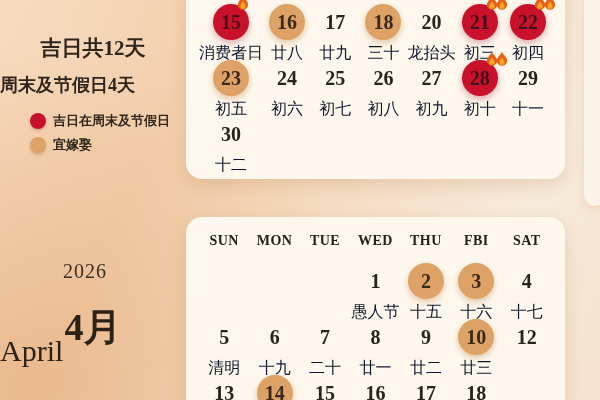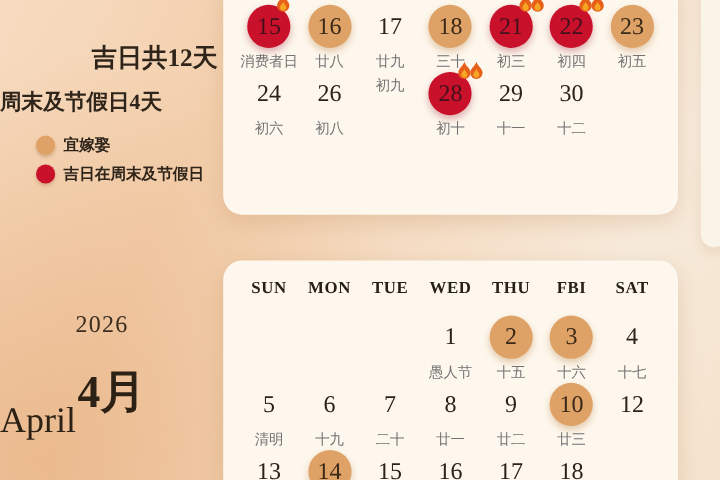--- a/index.html
+++ b/index.html
@@ -21,32 +21,32 @@
     position:absolute;right:-6px;top:-20px;width:22px;height:226px;
     background:#faf4e8;border-radius:12px;box-shadow:0 4px 10px rgba(190,140,90,.2);
   }
   .weekday-row,.cal-grid{display:grid;grid-template-columns:repeat(7,1fr);}
   .weekday-row{margin-bottom:14px;}
   .weekday{
     text-align:center;font-weight:bold;font-size:14px;color:#26201a;letter-spacing:.5px;
   }
   .cell{height:56px;display:flex;flex-direction:column;align-items:center;}
   .num-wrap{position:relative;width:36px;height:36px;display:flex;align-items:center;justify-content:center;flex:none;}
-  .daynum{font-size:20px;font-weight:normal;color:#2b2318;line-height:1;}
+  .daynum{font-size:20px;font-weight:bold;color:#2b2318;line-height:1;}
   .circle{width:36px;height:36px;border-radius:50%;display:flex;align-items:center;justify-content:center;}
   .mark-red .circle{background:#c9112b;box-shadow:0 3px 6px rgba(160,30,50,.35);}
   .mark-red .daynum{color:#43101a;}
   .mark-orange .circle{background:#dfa266;box-shadow:0 3px 6px rgba(190,130,70,.4);}
   .mark-orange .daynum{color:#3a2919;}
-  .lunar{margin-top:3px;font-size:12px;color:#737373;white-space:nowrap;}
+  .lunar{margin-top:3px;font-size:16px;color:#0f172a;white-space:nowrap;}
   .flames{position:absolute;top:-9px;left:26px;display:flex;}
   .flames svg{display:block;margin-left:-2px;}
   
   .s-line1{position:absolute;top:34px;left:0;width:186px;text-align:center;
-    font-size:21px;font-weight:bold;color:#2e241a;padding-left:36px;}
+    font-size:21px;font-weight:bold;color:#2e241a;}
   .s-line2{position:absolute;top:73px;left:0;width:186px;text-align:left;
     font-size:18px;font-weight:bold;color:#2e241a;}
   .legend{position:absolute;top:112px;left:30px;}
   .legend-row{display:flex;align-items:center;height:18px;margin-bottom:6px;}
   .dot{width:16px;height:16px;border-radius:50%;margin-right:7px;flex:none;
     box-shadow:0 2px 3px rgba(150,90,40,.3);}
   .dot-orange{background:#dfa266;}
   .dot-red{background:#c9112b;}
   .legend-label{font-size:13px;font-weight:bold;color:#2e241a;white-space:nowrap;}
   .year{position:absolute;top:260px;left:0;width:170px;text-align:center;
@@ -59,26 +59,26 @@
 </head>
 <body>
 
 <div class="side-sliver"></div>
 
 <div>
   <div class="s-line1">吉日共12天</div>
   <div class="s-line2">周末及节假日4天</div>
   <div class="legend">
     <div class="legend-row">
+      <span class="dot dot-red"></span>
+      <span class="legend-label">吉日在周末及节假日</span>
+    </div>
+    <div class="legend-row">
       <span class="dot dot-orange"></span>
       <span class="legend-label">宜嫁娶</span>
-    </div>
-    <div class="legend-row">
-      <span class="dot dot-red"></span>
-      <span class="legend-label">吉日在周末及节假日</span>
     </div>
   </div>
   <div class="year">2026</div>
   <div class="month-cn">4月</div>
   <div class="month-en">April</div>
 </div>
 
 <div class="card" id="march-card">
   <div class="cal-grid">
       <div class="cell mark-red">
@@ -110,20 +110,26 @@
         <div class="lunar">廿九</div>
       </div>
       <div class="cell mark-orange">
         <div class="num-wrap">
           <span class="circle">
             <span class="daynum">18</span>
           </span>
         </div>
         <div class="lunar">三十</div>
       </div>
+      <div class="cell">
+        <div class="num-wrap">
+          <span><span class="daynum">20</span></span>
+        </div>
+        <div class="lunar">龙抬头</div>
+      </div>
       <div class="cell mark-red">
         <div class="num-wrap">
           <span class="circle">
             <span class="daynum">21</span>
           </span>
           <span class="flames">
             <svg viewBox="0 0 14 18" width="12" height="16">
               <path d="M7 0C7.6 4 13 6.5 13 11a6 6 0 0 1-12 0C1 6.5 6.4 4 7 0Z" fill="#e6601a"></path>
               <path d="M7 7c.4 2.4 3 3.4 3 5.7a3 3 0 0 1-6 0C4 10.4 6.6 9.4 7 7Z" fill="#f6a623"></path>
             </svg>
@@ -162,25 +168,34 @@
         <div class="lunar">初五</div>
       </div>
       <div class="cell">
         <div class="num-wrap">
           <span><span class="daynum">24</span></span>
         </div>
         <div class="lunar">初六</div>
       </div>
       <div class="cell">
         <div class="num-wrap">
+          <span><span class="daynum">25</span></span>
+        </div>
+        <div class="lunar">初七</div>
+      </div>
+      <div class="cell">
+        <div class="num-wrap">
           <span><span class="daynum">26</span></span>
         </div>
         <div class="lunar">初八</div>
       </div>
       <div class="cell">
+        <div class="num-wrap">
+          <span><span class="daynum">27</span></span>
+        </div>
         <div class="lunar">初九</div>
       </div>
       <div class="cell mark-red">
         <div class="num-wrap">
           <span class="circle">
             <span class="daynum">28</span>
           </span>
           <span class="flames">
             <svg viewBox="0 0 14 18" width="12" height="16">
               <path d="M7 0C7.6 4 13 6.5 13 11a6 6 0 0 1-12 0C1 6.5 6.4 4 7 0Z" fill="#e6601a"></path>

